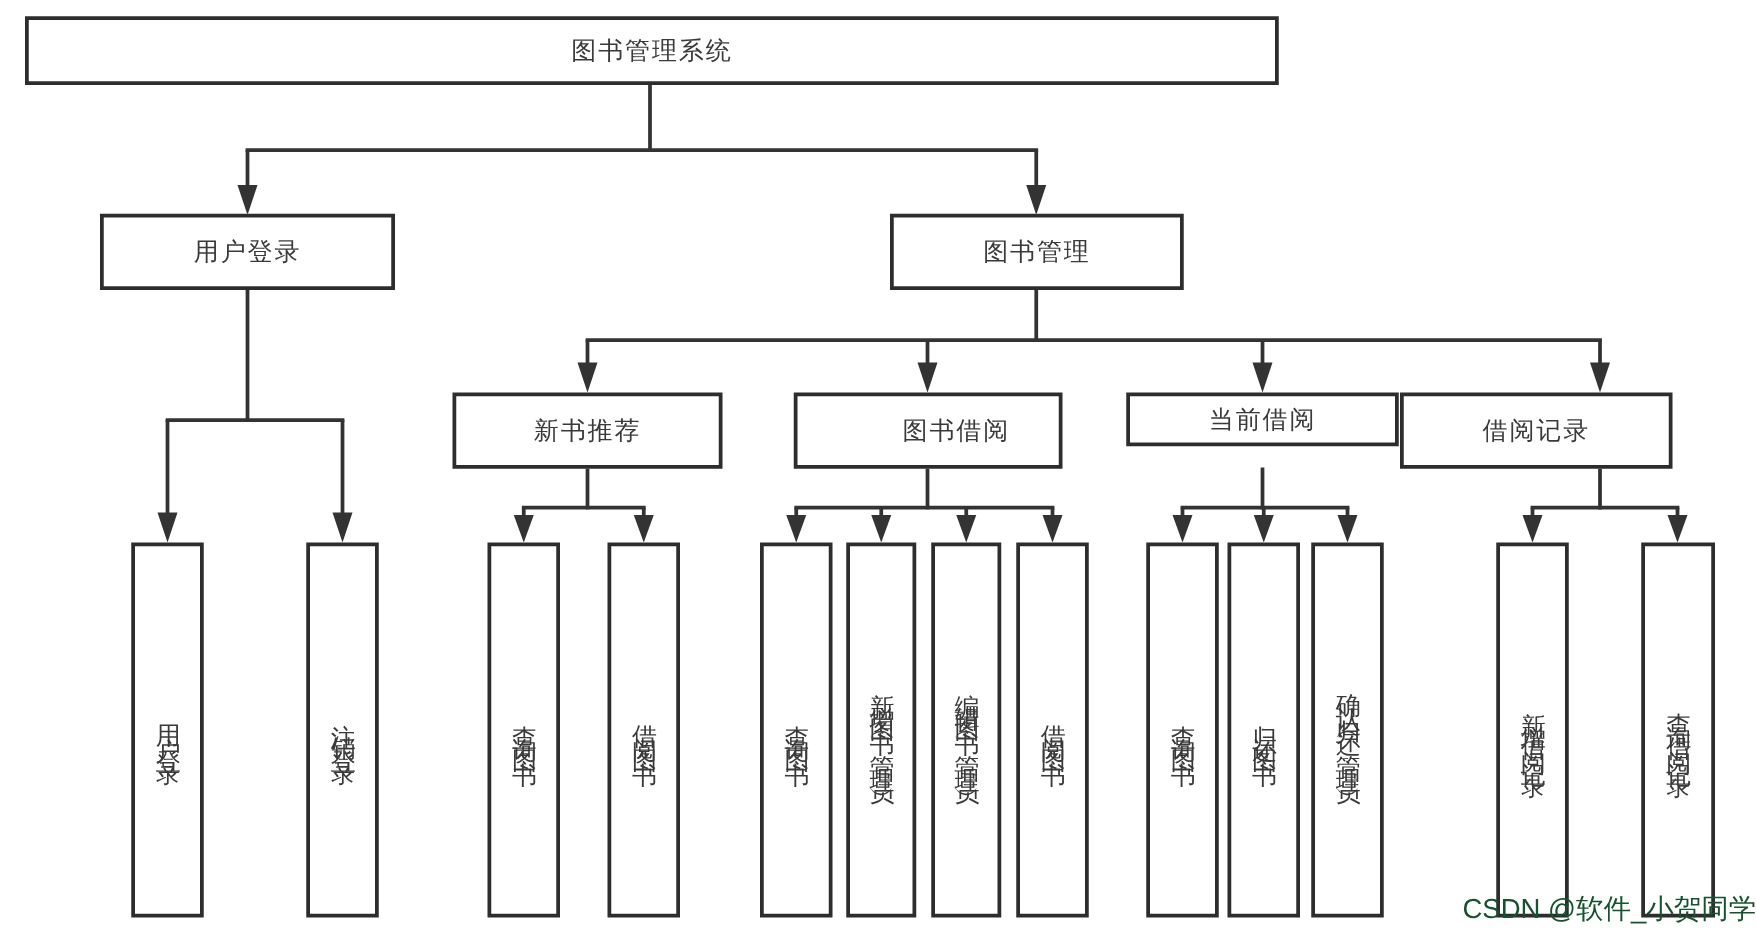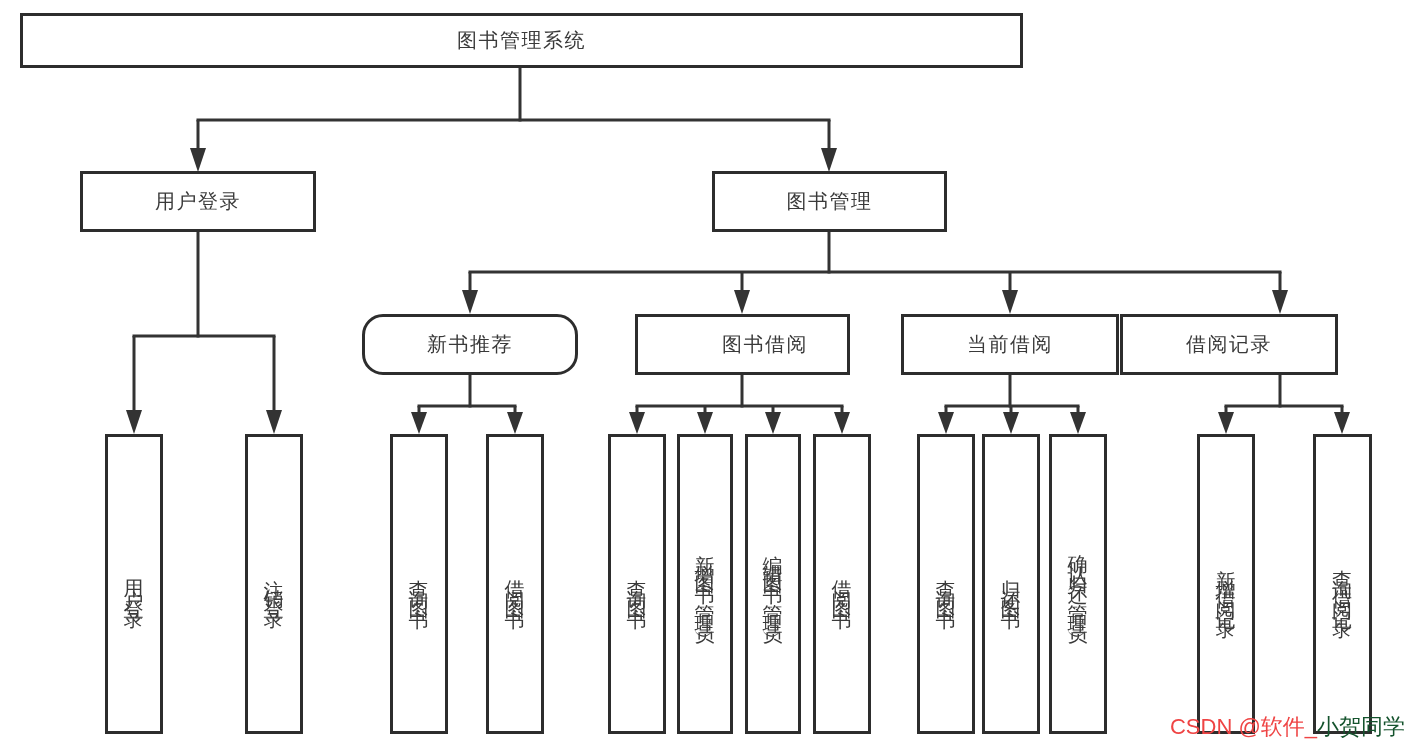--- a/index.html
+++ b/index.html
@@ -38,21 +38,21 @@
     white-space: nowrap;
   }
   .leaf { top: 434px; height: 300px; }
   .watermark {
     position: absolute;
     right: 0px;
     top: 712px;
     font-size: 22px;
     white-space: nowrap;
   }
-  .watermark .wm-gray { color: #ef4444; }
+  .watermark .wm-gray { color: #14532d; }
   .watermark .wm-pink { color: #14532d; }
 </style>
 </head>
 <body>
 
 <div class="canvas">
 
   <svg class="connectors" viewBox="0 0 1405 747">
 
     <line x1="520" y1="68" x2="520" y2="121.5"></line>
@@ -119,27 +119,27 @@
     <span class="label">图书管理系统</span>
   </div>
 
   <div class="box h" style="left:80px; top:171px; width:236px; height:61px;">
     <span class="label">用户登录</span>
   </div>
   <div class="box h" style="left:712px; top:171px; width:235px; height:61px;justify-content:center;">
     <span class="label">图书管理</span>
   </div>
 
-  <div class="box h" style="left:362px; top:314px; width:216px; height:61px;border-radius:21px;">
+  <div class="box h" style="left:362px; top:314px; width:216px; height:61px;">
     <span class="label">新书推荐</span>
   </div>
   <div class="box h" style="left:635px; top:314px; width:215px; height:61px;padding-left:45px;">
     <span class="label">图书借阅</span>
   </div>
-  <div class="box h" style="left:901px; top:314px; width:218px; height:61px;">
+  <div class="box h" style="left:901px; top:314px; width:218px; height:43px;">
     <span class="label">当前借阅</span>
   </div>
   <div class="box h" style="left:1120px; top:314px; width:218px; height:61px;">
     <span class="label">借阅记录</span>
   </div>
 
   <div class="box v leaf" style="left:105px; width:58px;">
     <span class="label">用户登录</span>
   </div>
   <div class="box v leaf" style="left:245px; width:58px;">

